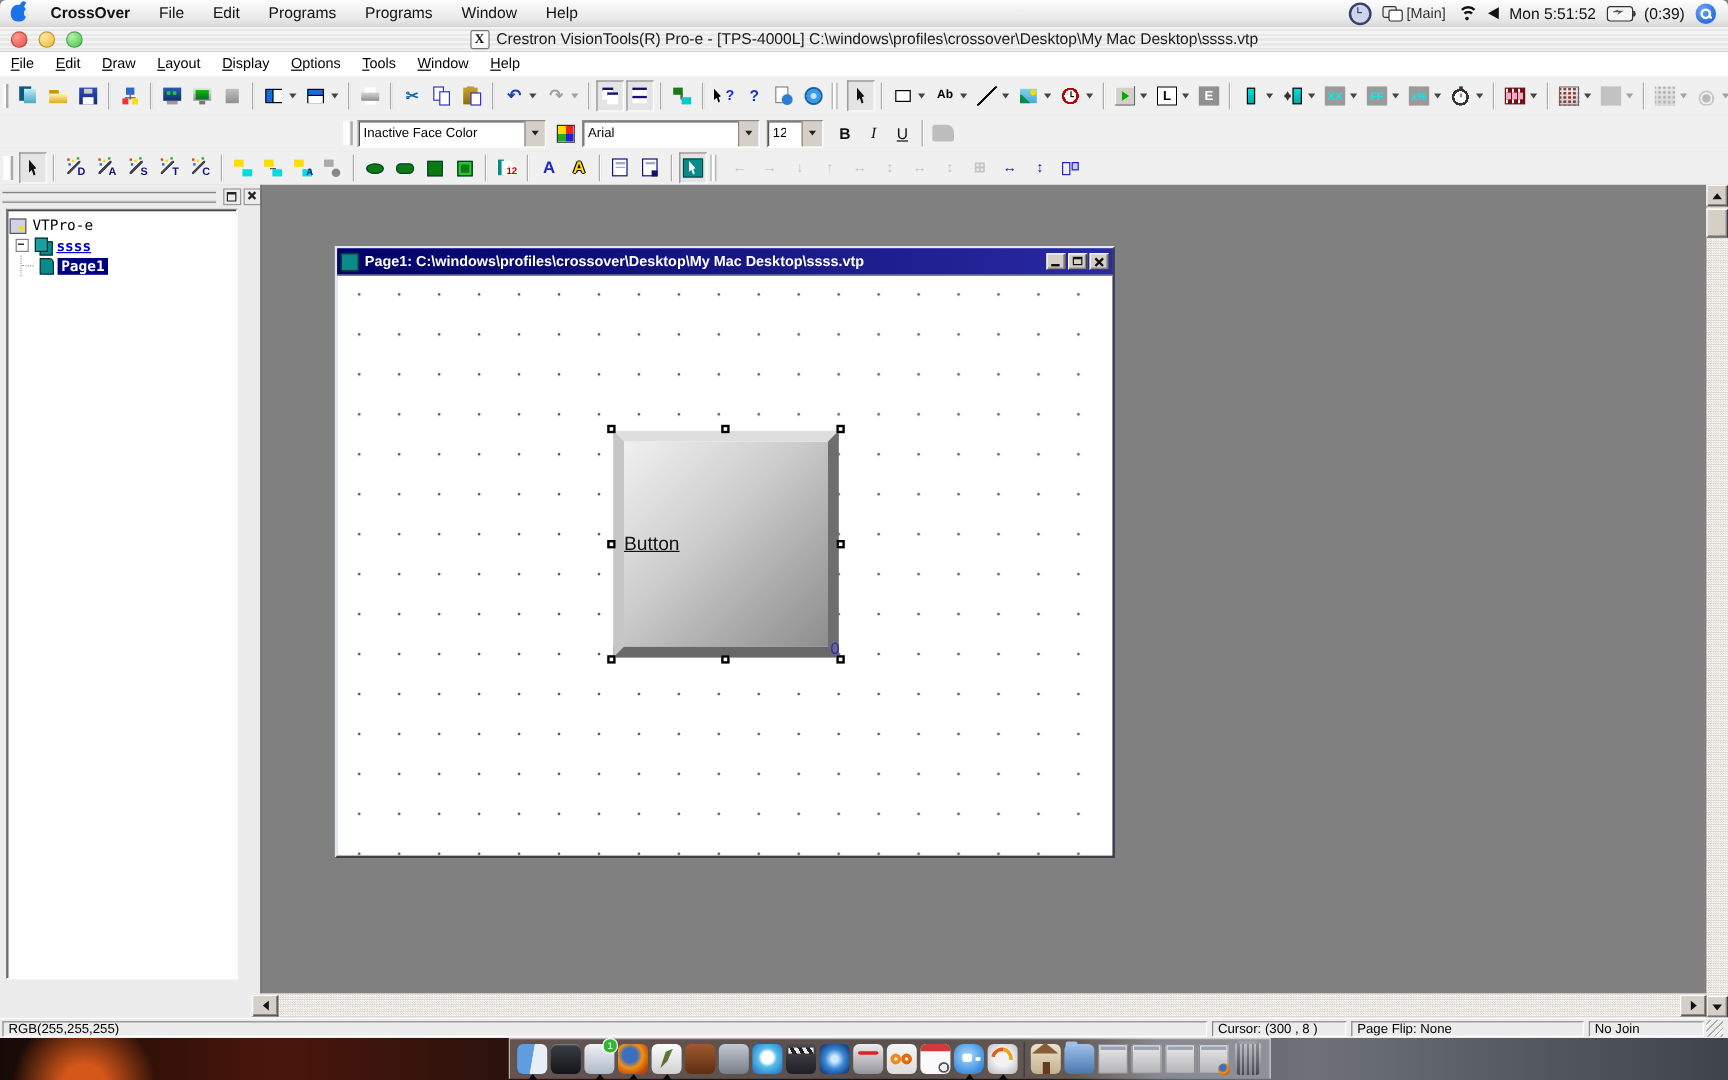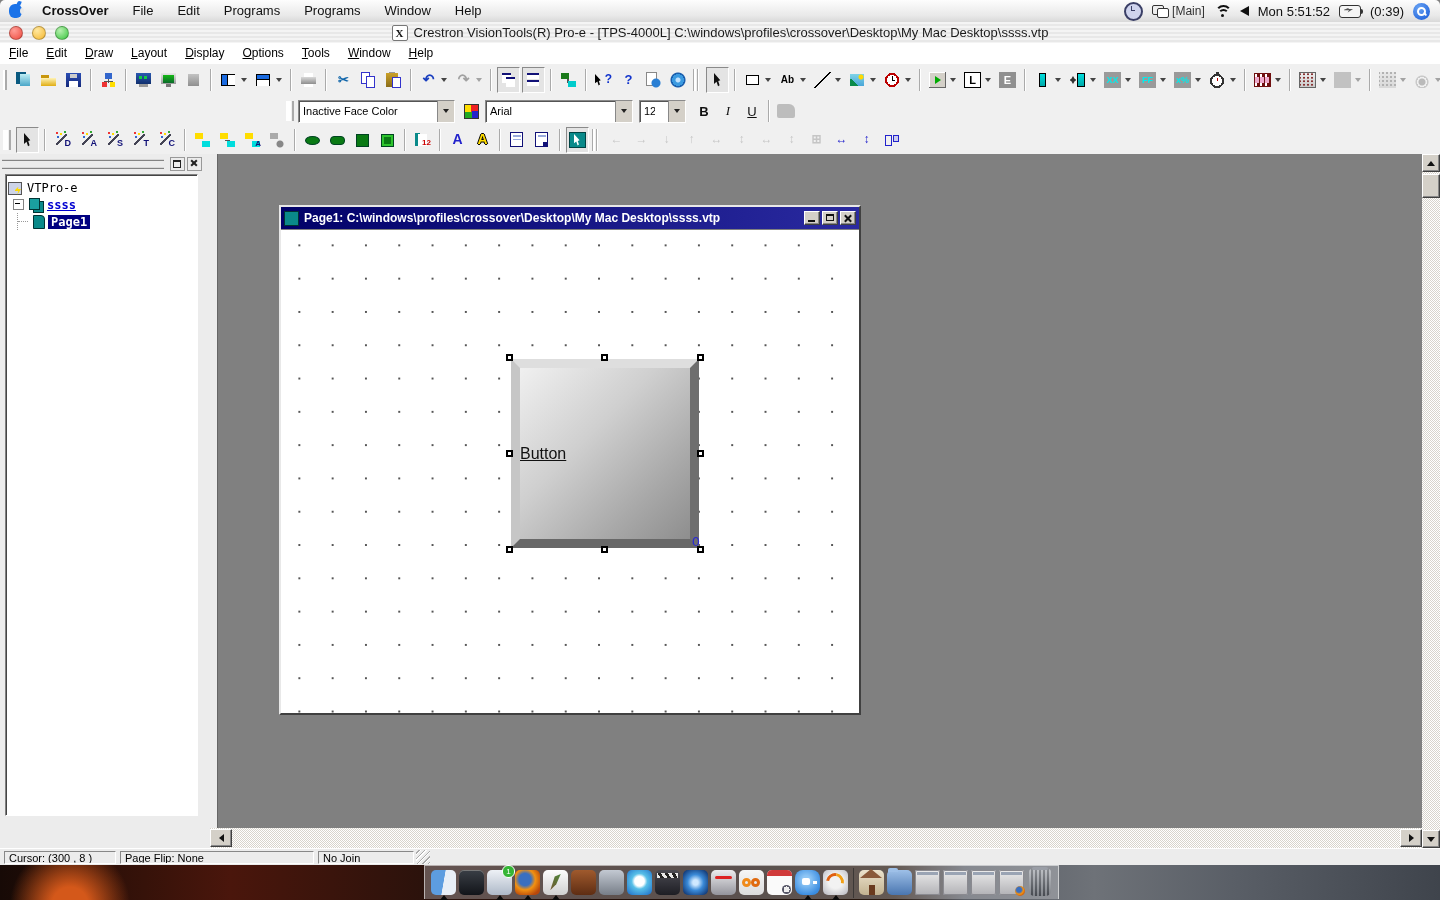--- a/index.html
+++ b/index.html
@@ -198,21 +198,21 @@
   .colorbtn{width:20px;height:22px;display:inline-flex;align-items:center;justify-content:center;margin-right:4px;}
   .colorbtn i{width:13px;height:13px;display:block;
     background:conic-gradient(#e22 0 25%,#22c 25% 50%,#2a2 50% 75%,#fd0 75% 100%);box-shadow:0 0 0 1px #333;}
   .folder-dis{width:18px;height:14px;background:#b0b0b0;border-radius:2px 6px 2px 2px;opacity:.8;}
 
   
   #work{position:absolute;left:0;top:154px;width:1440px;height:694px;background:#ececec;}
   #canvas{position:absolute;left:217px;top:0;width:1205px;height:674px;background:#808080;overflow:hidden;
     border-left:1px solid #666;}
   
-  #leftpanel{position:absolute;left:0;top:0;width:205px;height:694px;background:#ececec;}
+  #leftpanel{position:absolute;left:0;top:0;width:205px;height:694px;background:#ececec;padding-left:16px;}
   .lp-head{position:absolute;left:2px;top:3px;right:3px;height:14px;display:flex;align-items:center;}
   .lp-grip{flex:1;height:6px;border-top:2px ridge #d8d8d8;border-bottom:2px ridge #d8d8d8;margin-right:4px;}
   .lp-btn{width:13px;height:12px;background:#ececec;border:1px solid #999;margin-left:2px;position:relative;}
   .lp-max:before{content:"";position:absolute;left:2px;top:2px;width:6px;height:5px;border:1px solid #222;border-top-width:2px;}
   .lp-close:before,.lp-close:after{content:"";position:absolute;left:5px;top:1px;width:2px;height:8px;background:#222;}
   .lp-close:before{transform:rotate(45deg);} .lp-close:after{transform:rotate(-45deg);}
   .treebox{position:absolute;left:5px;top:20px;width:193px;height:642px;background:#fff;
     border:1px solid;border-color:#808080 #fff #fff #808080;box-shadow:inset 1px 1px 0 #444;
     font-family:"DejaVu Sans Mono",monospace;font-size:12px;color:#000;padding:4px 2px;box-sizing:border-box;}
   .trow{display:flex;align-items:center;height:17px;white-space:nowrap;}
@@ -247,21 +247,21 @@
     border-color:#fff #404040 #404040 #fff;box-shadow:inset -1px -1px 0 #888;box-sizing:border-box;
     display:flex;align-items:center;justify-content:center;}
   .tri-up{border-left:4px solid transparent;border-right:4px solid transparent;border-bottom:5px solid #111;}
   .tri-dn{border-left:4px solid transparent;border-right:4px solid transparent;border-top:5px solid #111;}
   .tri-lf{border-top:4px solid transparent;border-bottom:4px solid transparent;border-right:5px solid #111;}
   .tri-rt{border-top:4px solid transparent;border-bottom:4px solid transparent;border-left:5px solid #111;}
   .vthumb{position:absolute;left:0;top:20px;width:18px;height:24px;background:#d4d0c8;border:1px solid;
     border-color:#fff #404040 #404040 #fff;box-shadow:inset -1px -1px 0 #888;box-sizing:border-box;}
 
   
-  #childwin{position:absolute;left:61px;top:51px;width:582px;height:510px;background:#1d4ed8;
+  #childwin{position:absolute;left:61px;top:51px;width:650px;height:510px;background:#1d4ed8;
     border:2px solid;border-color:#e8e8e8 #404040 #404040 #e8e8e8;box-sizing:border-box;}
   .cw-title{height:22px;background:linear-gradient(90deg,#010168,#2a2aa0);display:flex;align-items:center;
     color:#fff;font-weight:bold;font-size:12px;padding:0 3px;}
   .cw-icon{width:13px;height:13px;background:#0a8a8a;border:1px solid #033;margin-right:5px;flex:none;}
   .cw-text{flex:1;white-space:nowrap;overflow:hidden;}
   .cw-btns{display:flex;gap:2px;margin-left:4px;}
   .cwb{width:16px;height:14px;background:#d4d0c8;border:1px solid;border-color:#fff #404040 #404040 #fff;
     box-shadow:inset -1px -1px 0 #888;position:relative;box-sizing:border-box;}
   .cwb-min:before{content:"";position:absolute;left:3px;bottom:2px;width:7px;height:2px;background:#111;}
   .cwb-max:before{content:"";position:absolute;left:3px;top:2px;width:8px;height:7px;border:1px solid #111;border-top-width:2px;box-sizing:border-box;}
@@ -800,20 +800,21 @@
       <span class="sbtn" style="left:0;top:1px;width:22px;">
           <i class="tri-lf"></i>
         </span>
       <span class="sbtn" style="right:0;top:1px;width:22px;">
           <i class="tri-rt"></i>
         </span>
     </div>
   </div>
 
   <div id="statusbar">
+    <span class="sect s-rgb">RGB(255,255,255)</span>
     <span class="sect s-cursor">Cursor: (300 , 8 )</span>
     <span class="sect s-flip">Page Flip: None</span>
     <span class="sect s-join">No Join</span>
     <span class="sgrip"></span>
   </div>
 
   <div id="dockstrip">
     <div id="dock">
         <span class="dki ind">
           <span class="dk dk-finder"></span>

